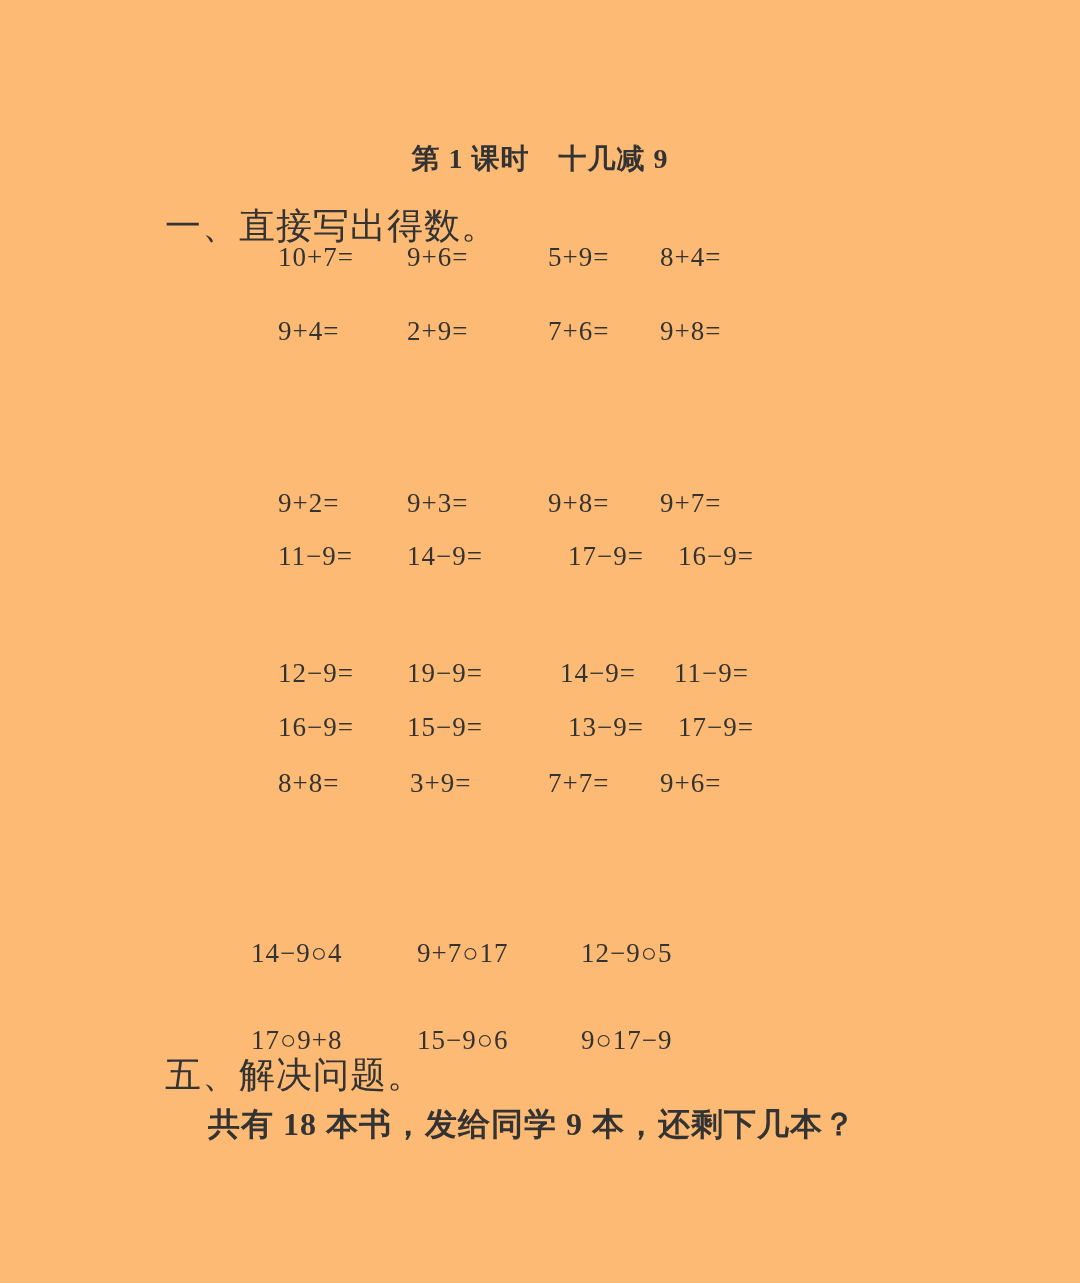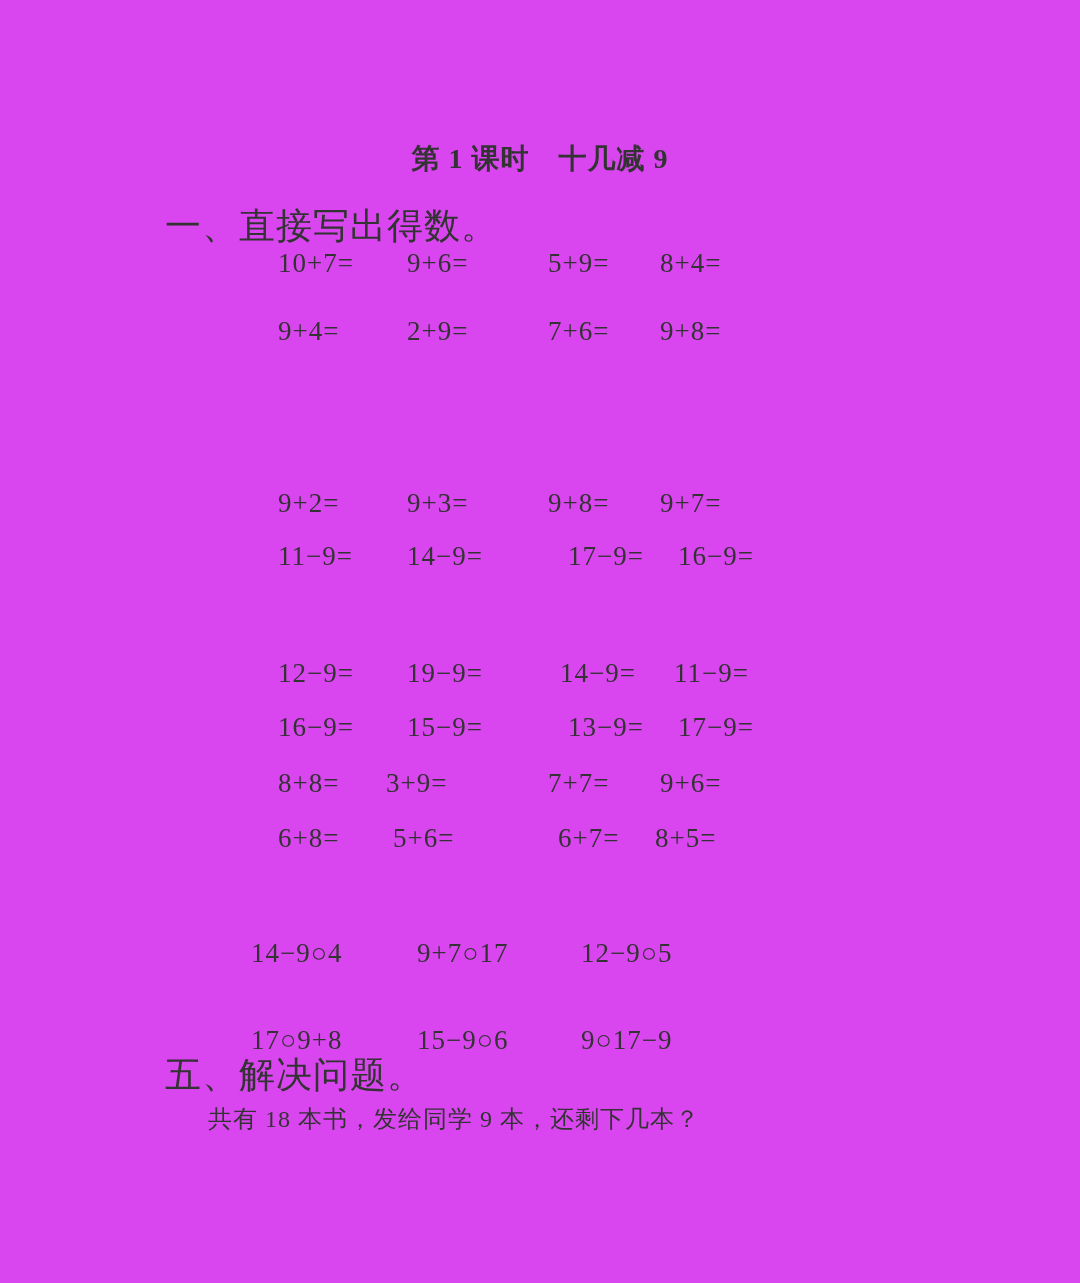--- a/index.html
+++ b/index.html
@@ -1,20 +1,20 @@
 <!DOCTYPE html>
 <html><head>
 <meta charset="utf-8">
 <style>
   html,body{margin:0;padding:0;background:#ffffff;}
   .page{
     position:relative;
     width:1080px;height:1283px;
     margin:0 auto;
-    background:#d946ef;
+    background:#fdba74;
     font-family:"Liberation Serif","DejaVu Serif",serif;
     color:#333333;
     overflow:hidden;
   }
   .title{
     position:absolute;left:0;top:140px;width:100%;
     text-align:center;
     font-size:28px;font-weight:bold;
     letter-spacing:1px;
     margin:0;
@@ -32,32 +32,32 @@
     font-size:27px;
     letter-spacing:1px;
     white-space:nowrap;
   }
   
   .c1{left:278px}.c2{left:407px}.c3{left:548px}.c4{left:660px}
   
   .d1{left:251px}.d2{left:417px}.d3{left:581px}
   .problem{
     position:absolute;left:208px;top:1103px;
-    font-size:24px;letter-spacing:1px;white-space:nowrap;
+    font-size:32px;letter-spacing:1px;white-space:nowrap;font-weight:bold;
   }
 </style>
 </head>
 <body>
 
 <div class="page">
 
   <h1 class="title">第 1 课时　十几减 9</h1>
 
   <div class="heading" style="top:202px">一、直接写出得数。</div>
-  <div class="row" style="top:248px">
+  <div class="row" style="top:242px">
     <span class="cell c1">10+7=</span>
     <span class="cell c2">9+6=</span>
     <span class="cell c3">5+9=</span>
     <span class="cell c4">8+4=</span>
   </div>
   <div class="row" style="top:316px">
     <span class="cell c1">9+4=</span>
     <span class="cell c2">2+9=</span>
     <span class="cell c3">7+6=</span>
     <span class="cell c4">9+8=</span>
@@ -83,29 +83,23 @@
     <span class="cell" style="left:674px">11−9=</span>
   </div>
   <div class="row" style="top:712px">
     <span class="cell c1">16−9=</span>
     <span class="cell c2">15−9=</span>
     <span class="cell" style="left:568px">13−9=</span>
     <span class="cell" style="left:678px">17−9=</span>
   </div>
   <div class="row" style="top:768px">
     <span class="cell c1">8+8=</span>
-    <span class="cell" style="left:386px">3+9=</span>
+    <span class="cell" style="left:410px">3+9=</span>
     <span class="cell c3">7+7=</span>
     <span class="cell c4">9+6=</span>
-  </div>
-  <div class="row" style="top:823px">
-    <span class="cell c1">6+8=</span>
-    <span class="cell" style="left:393px">5+6=</span>
-    <span class="cell" style="left:558px">6+7=</span>
-    <span class="cell" style="left:655px">8+5=</span>
   </div>
 
   <div class="row" style="top:938px">
     <span class="cell d1">14−9○4</span>
     <span class="cell d2">9+7○17</span>
     <span class="cell d3">12−9○5</span>
   </div>
   <div class="row" style="top:1025px">
     <span class="cell d1">17○9+8</span>
     <span class="cell d2">15−9○6</span>

